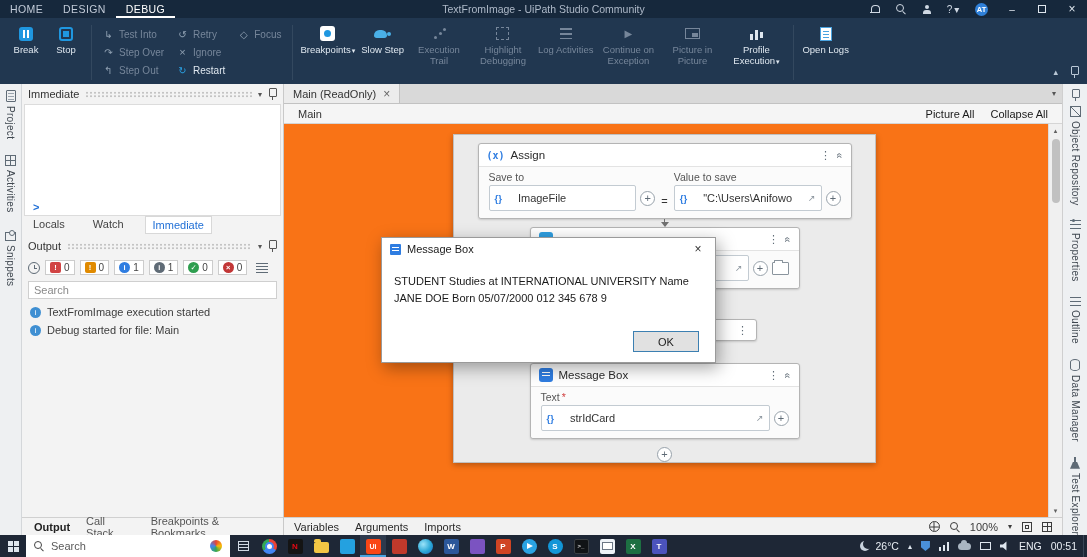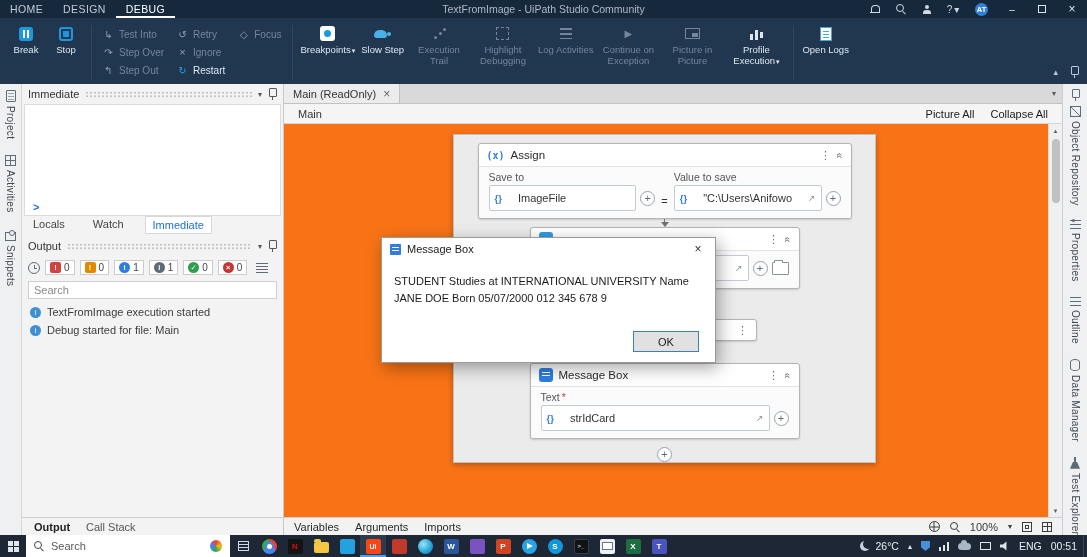--- a/index.html
+++ b/index.html
@@ -485,20 +485,21 @@
           <span class="msg-ico"></span>
           <span>TextFromImage execution started</span>
         </div>
         <div class="out-msg">
           <span class="msg-ico"></span>
           <span>Debug started for file: Main</span>
         </div>
         <div class="bottom-tabs">
           <span class="btab active">Output</span>
           <span class="btab">Call Stack</span>
+          <span class="btab">Breakpoints &amp; Bookmarks</span>
         </div>
       </div>
     </div>
 
     <div class="main">
       <div class="tabstrip">
         <div class="doc-tab">
           <span>Main (ReadOnly)</span>
           <span class="doc-close i-close"></span>
         </div>

